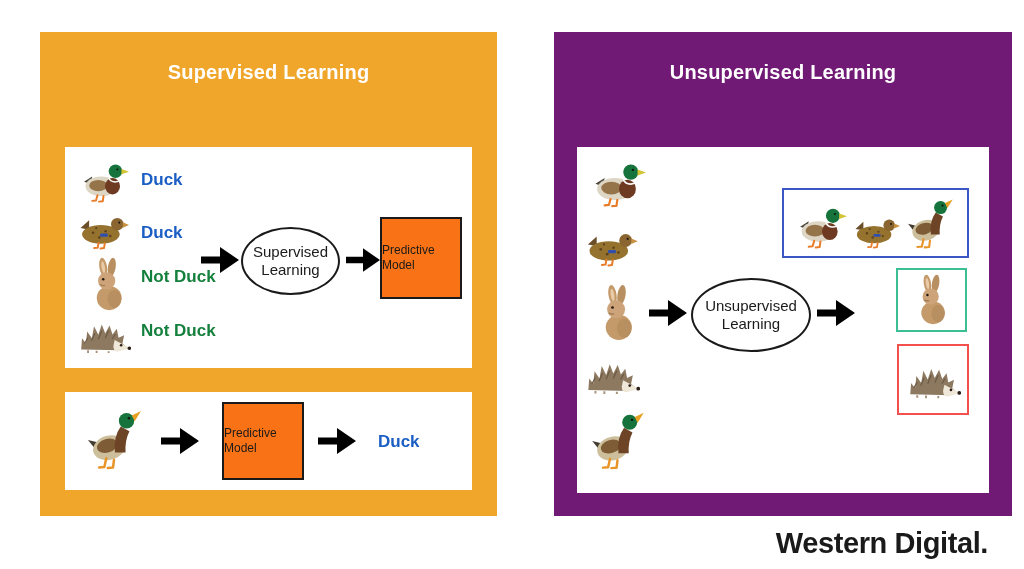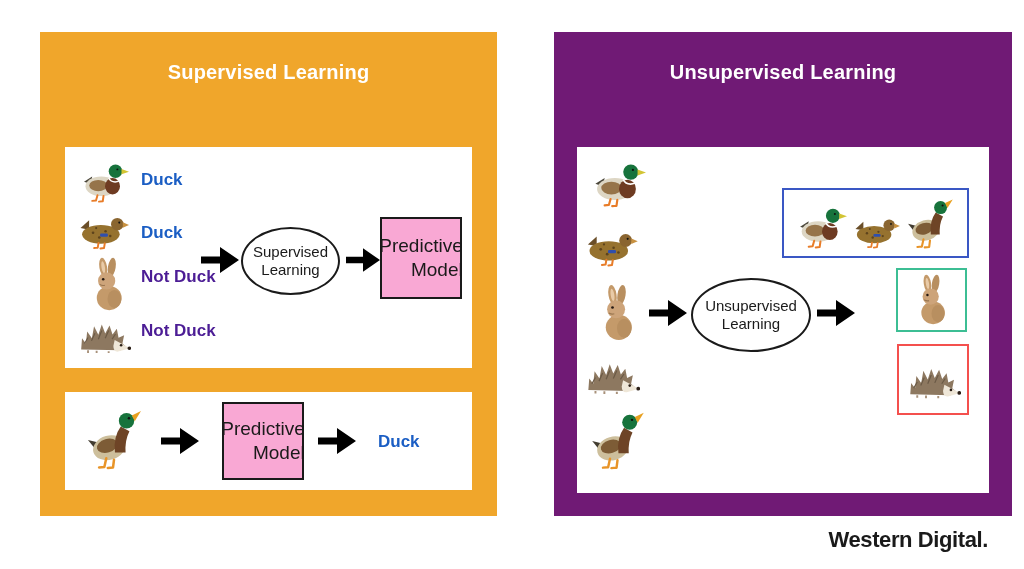--- a/index.html
+++ b/index.html
@@ -19,48 +19,48 @@
   .white-box { position:absolute; background:#ffffff; }
   .box-training  { left:25px; top:115px; width:407px; height:221px; }
   .box-predict   { left:25px; top:360px; width:407px; height:98px; }
   .box-cluster   { left:23px; top:115px; width:412px; height:346px; }
 
   .abs { position:absolute; }
   .icon-svg { display:block; }
 
   .ex-label { font-size:17px; font-weight:bold; white-space:nowrap; }
   .text-blue { color:#1B5EC4;text-align:right; }
-  .text-red  { color:#4c1d95; }
+  .text-red  { color:#15803d; }
 
   .arrow { width:38px; height:26px; }
 
   .process-ellipse {
     border:2.5px solid #1a1a1a; border-radius:50%;
     display:flex; align-items:center; justify-content:center;
     text-align:center; font-size:15px; line-height:1.2; color:#1a1a1a;
     background:#ffffff;
   }
   .model-rect {
     border:2px solid #1a1a1a;
     display:flex; align-items:center; justify-content:center;
-    text-align:right; font-size:19px; line-height:1.25; color:#1a1a1a;
-    background:#f9a8d4;
+    text-align:left; font-size:12px; line-height:1.25; color:#1a1a1a;
+    background:#f97316;
   }
   .cluster-frame {
     position:absolute; border:2px solid; background:#ffffff;
     display:flex; align-items:flex-end; justify-content:space-evenly;
     padding:4px 6px 7px 6px;
   }
   .cluster-blue  { border-color:#3A57C4; }
   .cluster-green { border-color:#3CBE94; }
   .cluster-red   { border-color:#F4504E; }
 
   .wd-logo {
     position:absolute; top:527px; right:36px;
-    font-size:22px; font-weight:bold; color:#1a1a1a; letter-spacing:-0.4px;
+    font-size:29px; font-weight:bold; color:#1a1a1a; letter-spacing:-0.4px;
     white-space:nowrap;
   }
 </style>
 </head>
 <body>
 
 <div class="canvas">
 
   <svg width="0" height="0" style="position:absolute" aria-hidden="true">
     <defs>

